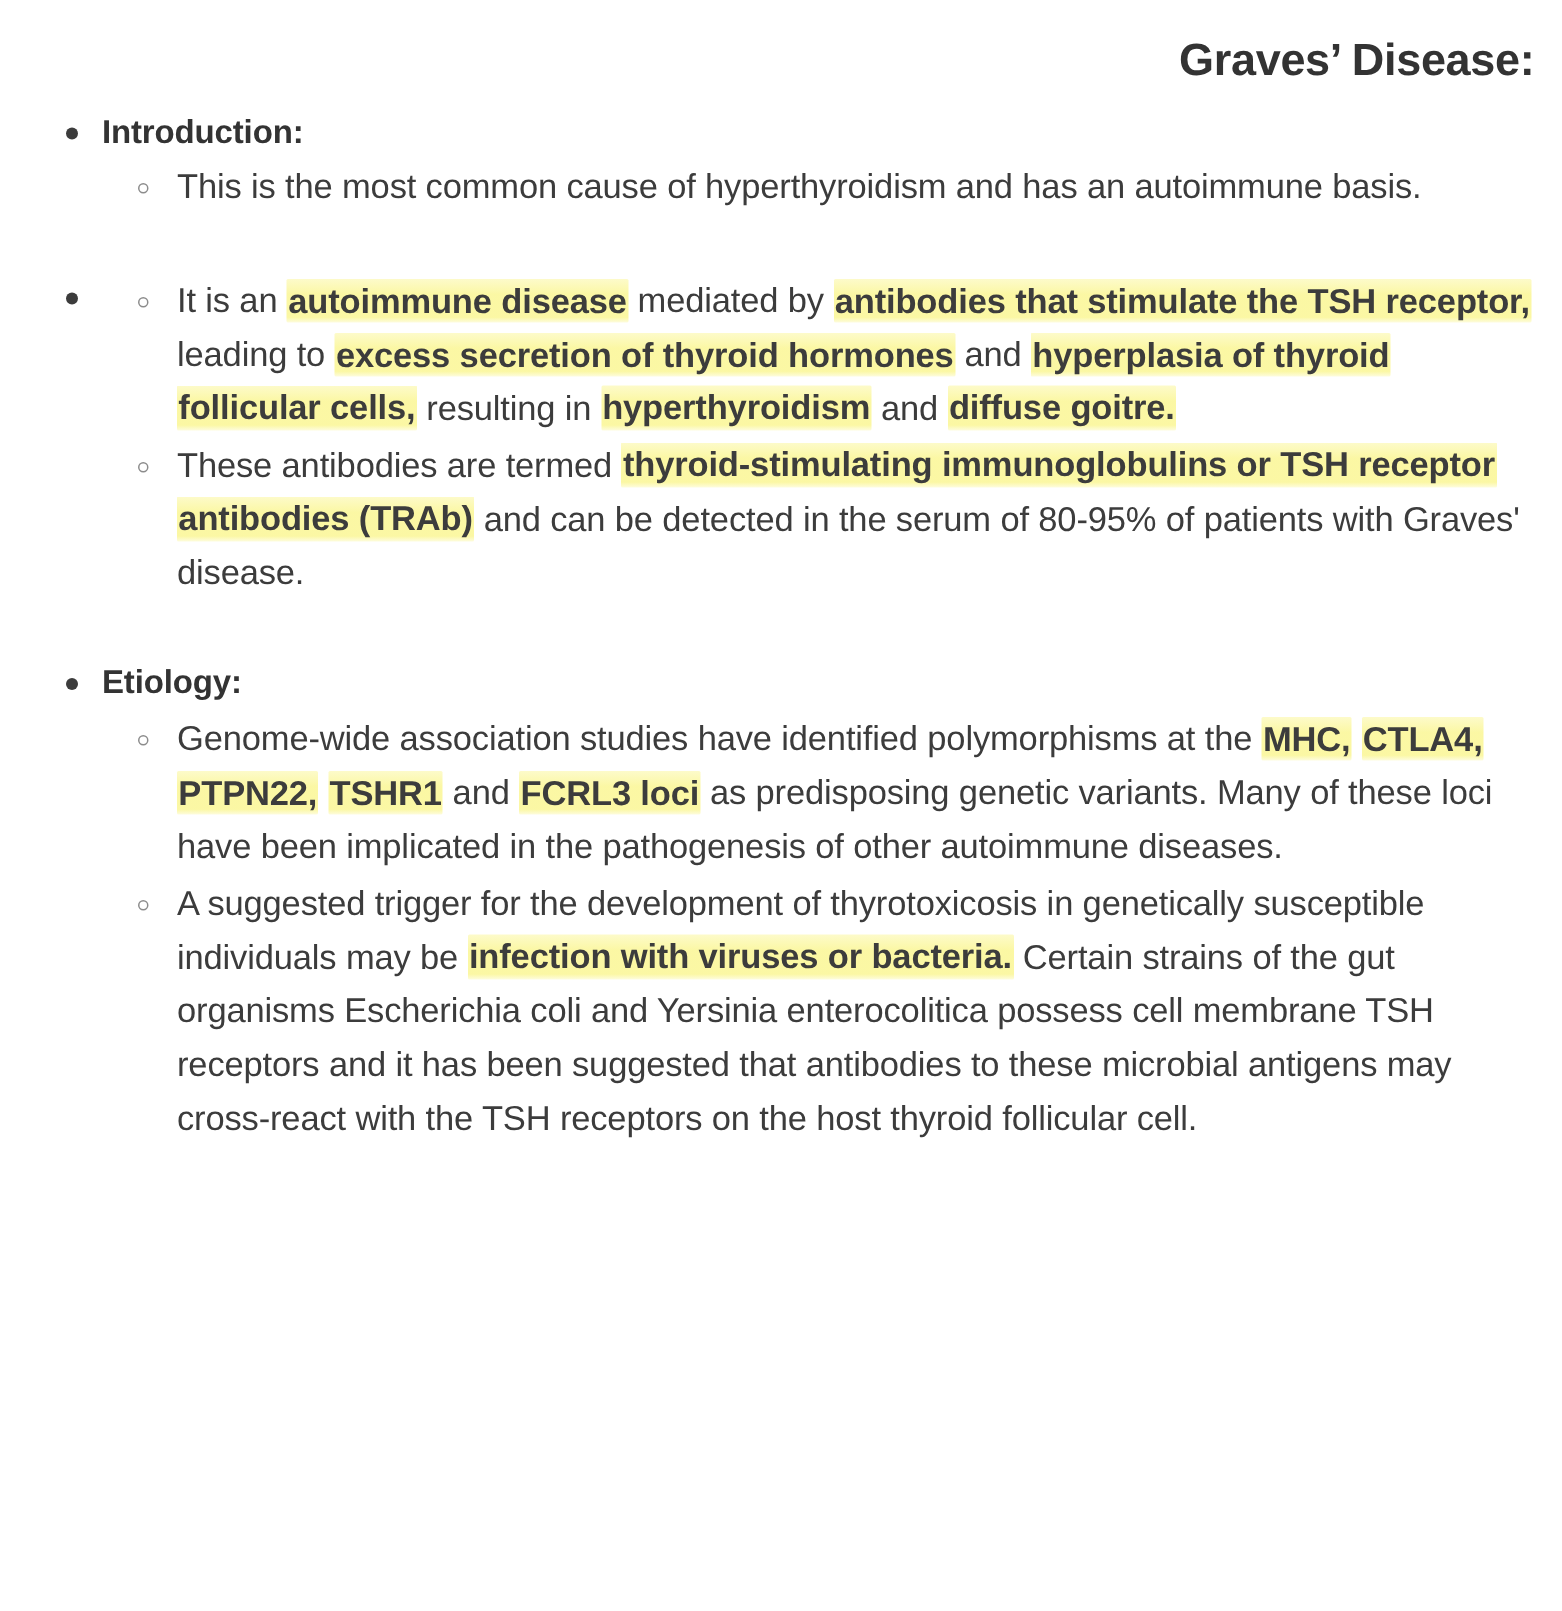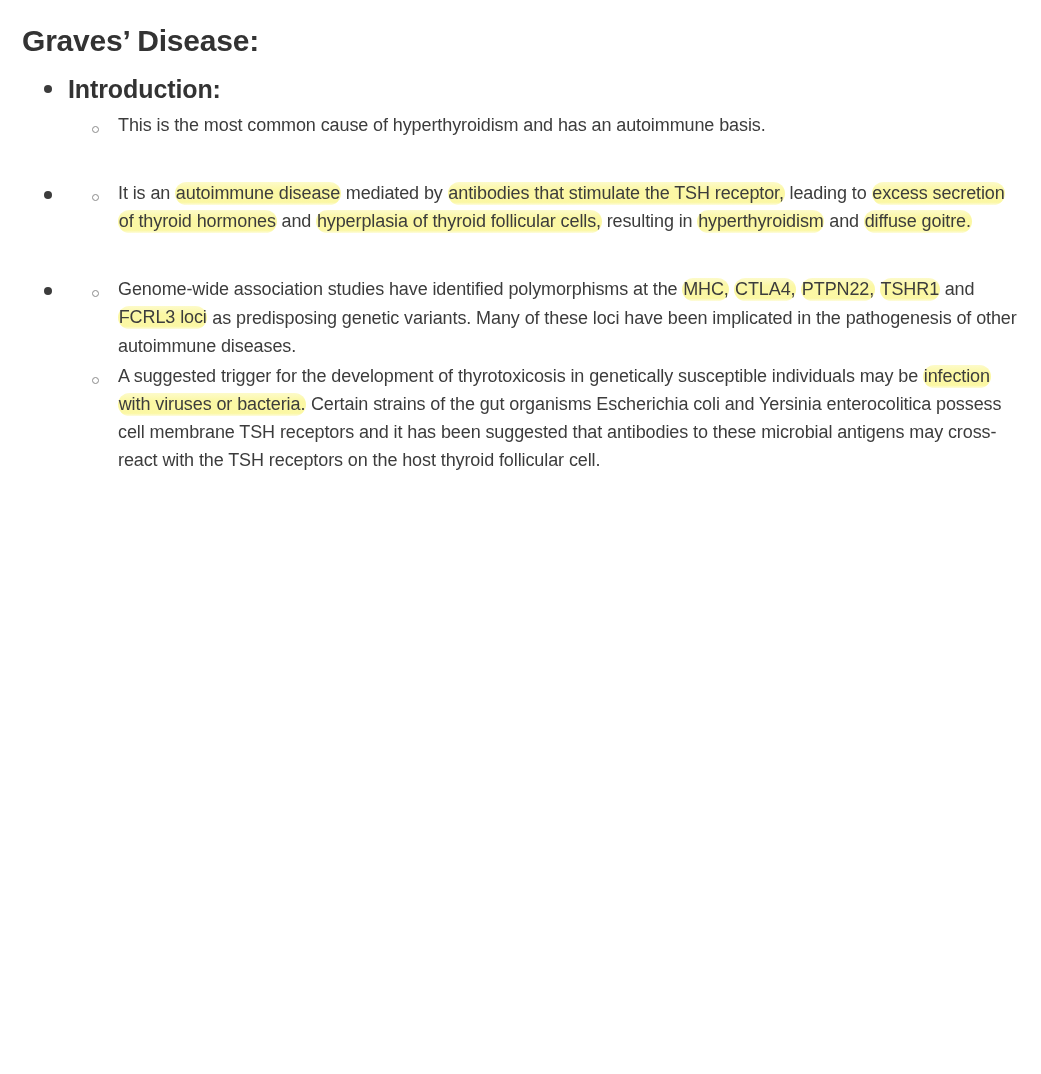--- a/index.html
+++ b/index.html
@@ -25,20 +25,21 @@
   }
 
   
   .doc-title {
     font-size: 30px;
     font-weight: bold;
     color: #333333;
     letter-spacing: -0.2px;
     line-height: 1.15;
     margin: 0 0 14px 4px;
+    text-align: right;
   }
 
   
   ul.level1 {
     list-style: none;
     margin: 0;
     padding: 0;
   }
   ul.level1 > li.section {
     position: relative;
@@ -52,21 +53,21 @@
     content: "";
     position: absolute;
     left: 26px;
     top: 12px;
     width: 8px;
     height: 8px;
     border-radius: 50%;
     background: #3c3c3c;
   }
   .section-label {
-    font-size: 25px;
+    font-size: 22px;
     font-weight: bold;
     color: #333333;
     line-height: 1.35;
     letter-spacing: -0.1px;
     margin-bottom: 5px;
   }
 
   ul.level2 {
     list-style: none;
     margin: 0;
@@ -83,33 +84,34 @@
     left: 24px;
     top: 15px;
     width: 7px;
     height: 7px;
     border-radius: 50%;
     border: 1.5px solid #8c8c8c;
     background: transparent;
     box-sizing: border-box;
   }
   .point-text {
-    font-size: 18px;
+    font-size: 23px;
     line-height: 1.56;
     color: #3c3c3c;
     letter-spacing: -0.1px;
   }
 
   
   mark.hl {
     background-color: #fbf79f;
     color: #3c3c3c;
     padding: 0.06em 0.04em 0.1em 0.04em;
-    border-radius: 12px;
+    border-radius: 1px;
     box-decoration-break: clone;
+    font-weight: bold;
     -webkit-box-decoration-break: clone;
   }
   mark.hl.soft {
     background: linear-gradient(180deg,
                 rgba(251,247,159,0.55) 0%,
                 rgba(251,247,159,0.95) 35%,
                 rgba(251,247,159,0.95) 88%,
                 rgba(251,247,159,0.35) 100%);
   }
 </style>
@@ -127,23 +129,27 @@
           <li class="point">
             <div class="point-text"><span>This is the most common cause of hyperthyroidism and has an autoimmune basis.</span></div>
           </li>
         </ul>
       </li>
       <li class="section">
         <ul class="level2">
           <li class="point">
             <div class="point-text"><span>It is an </span><mark class="hl soft">autoimmune disease</mark><span> mediated by </span><mark class="hl soft">antibodies that stimulate the TSH receptor,</mark><span> leading to </span><mark class="hl soft">excess secretion of thyroid hormones</mark><span> and </span><mark class="hl soft">hyperplasia of thyroid follicular cells,</mark><span> resulting in </span><mark class="hl soft">hyperthyroidism</mark><span> and </span><mark class="hl soft">diffuse goitre.</mark></div>
           </li>
+          <li class="point">
+            <div class="point-text"><span>These antibodies are termed </span><mark class="hl soft">thyroid-stimulating immunoglobulins or TSH receptor antibodies (TRAb)</mark><span> and can be detected in the serum of 80-95% of patients with Graves' disease.</span></div>
+          </li>
         </ul>
       </li>
       <li class="section">
+        <div class="section-label">Etiology:</div>
         <ul class="level2">
           <li class="point">
             <div class="point-text"><span>Genome-wide association studies have identified polymorphisms at the </span><mark class="hl soft">MHC,</mark><span> </span><mark class="hl soft">CTLA4,</mark><span> </span><mark class="hl soft">PTPN22,</mark><span> </span><mark class="hl soft">TSHR1</mark><span> and </span><mark class="hl soft">FCRL3 loci</mark><span> as predisposing genetic variants. Many of these loci have been implicated in the pathogenesis of other autoimmune diseases.</span></div>
           </li>
           <li class="point">
             <div class="point-text"><span>A suggested trigger for the development of thyrotoxicosis in genetically susceptible individuals may be </span><mark class="hl soft">infection with viruses or bacteria.</mark><span> Certain strains of the gut organisms Escherichia coli and Yersinia enterocolitica possess cell membrane TSH receptors and it has been suggested that antibodies to these microbial antigens may cross-react with the TSH receptors on the host thyroid follicular cell.</span></div>
           </li>
         </ul>
       </li>
     </ul>

